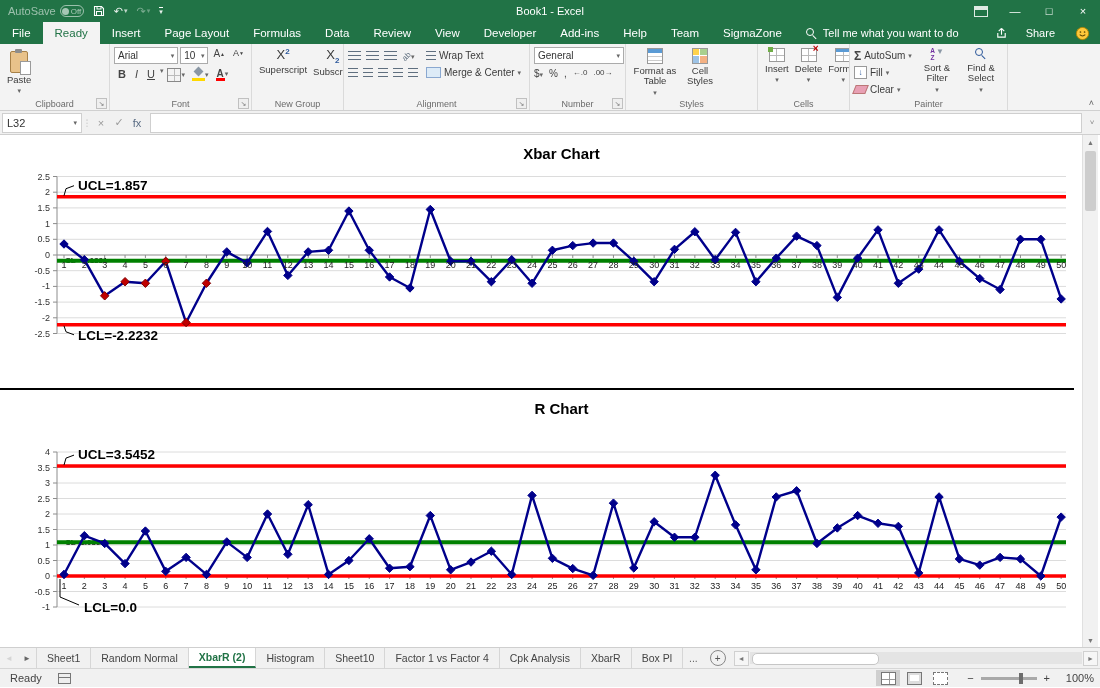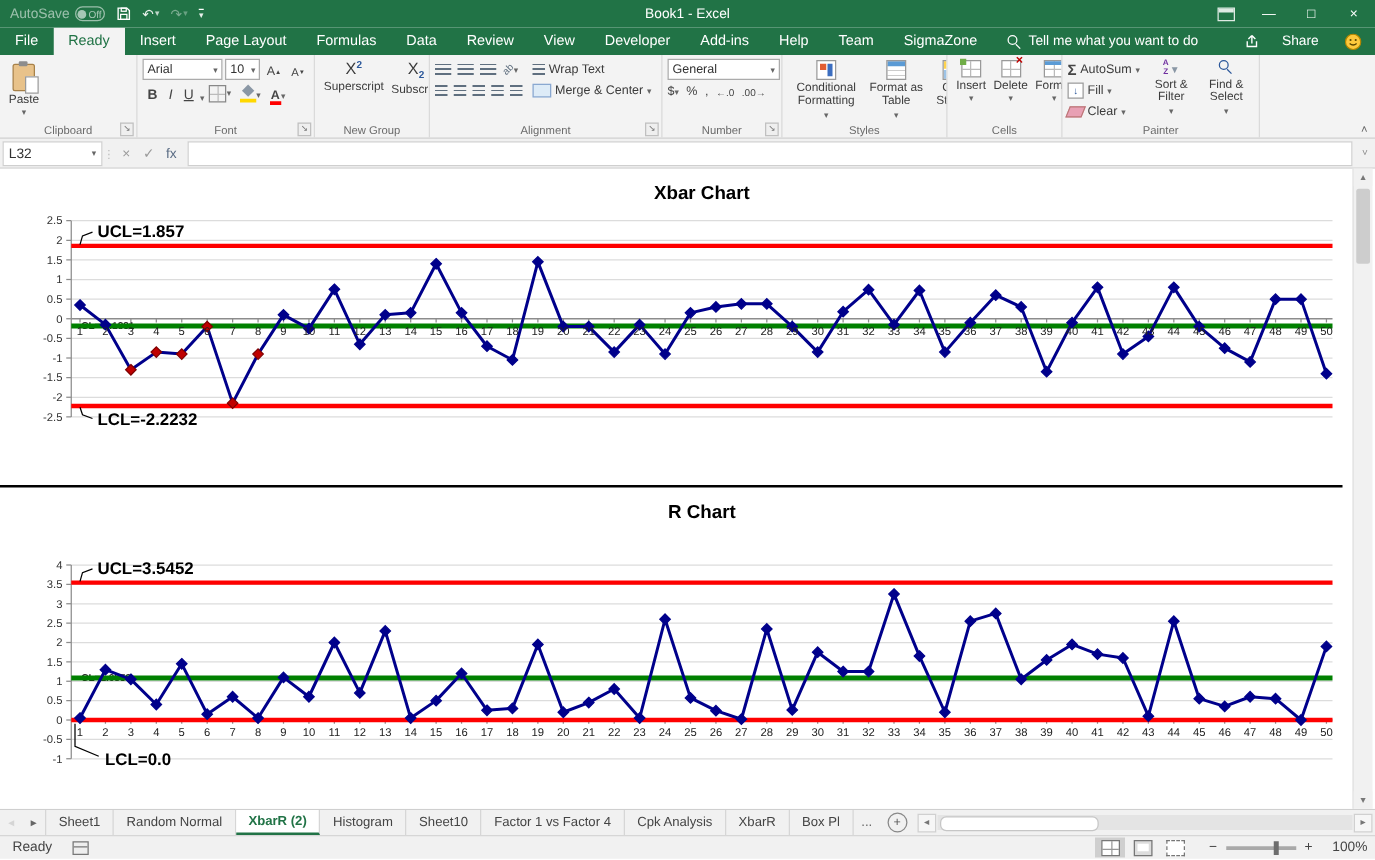--- a/index.html
+++ b/index.html
@@ -38,21 +38,21 @@
   .group{position:relative;border-right:1px solid #dadada;padding:3px 4px 13px 4px;box-sizing:border-box;
     display:flex;align-items:flex-start;overflow:hidden;flex-shrink:0}
   .grouplabel{position:absolute;bottom:1px;left:0;right:0;text-align:center;font-size:9px;color:#6a6a6a}
   .dlg{position:absolute;right:2px;bottom:1px;width:9px;height:9px;font-size:7px;line-height:9px;
     text-align:center;color:#777;border:1px solid #c0c0c0;background:#efefef}
   .bigbtn{display:flex;flex-direction:column;align-items:center;justify-content:flex-start;
     padding:1px 3px;text-align:center;line-height:1.1;gap:2px}
   .bigbtn .cap{font-size:9.5px;color:#3b3b3b}
   .smallrow{display:flex;align-items:center;gap:3px;height:17px;font-size:10px}
   .col{display:flex;flex-direction:column}
-  .row{display:flex;align-items:flex-end}
+  .row{display:flex;align-items:flex-start}
   .selectbox{background:#fff;border:1px solid #ababab;height:15px;display:flex;align-items:center;
     justify-content:space-between;padding:0 3px;font-size:10px;color:#333}
   .drop{font-size:7px;color:#666}
   .btnbox{display:inline-flex;align-items:center;justify-content:center;border:1px solid transparent;padding:0 2px}
   
   .ic-paste{width:16px;height:20px;background:#e8c28a;border:1px solid #a78148;border-radius:2px;position:relative;margin-top:2px}
   .ic-paste::before{content:"";position:absolute;top:-3px;left:4px;width:7px;height:4px;background:#8d8d8d;border-radius:1px}
   .ic-paste::after{content:"";position:absolute;right:-4px;bottom:-3px;width:9px;height:12px;background:#fff;border:1px solid #9a9a9a}
   .ic-cut{position:relative;width:10px;height:11px;display:inline-block}
   .ic-cut::before,.ic-cut::after{content:"";position:absolute;top:0;left:5px;width:1.5px;height:10px;background:#5f6f7f}
@@ -338,25 +338,20 @@
         <span>,</span>
         <span style="font-size:8px">←.0</span>
         <span style="font-size:8px">.00→</span>
       </div>
     </div>
     <span class="grouplabel">Number</span>
     <span class="dlg">↘</span>
   </div>
 
   <div class="group" style="width:132px">
-    <div class="bigbtn">
-      <span class="ic-cf"></span>
-      <span class="twoline">Conditional Formatting</span>
-      <span class="drop">▾</span>
-    </div>
     <div class="bigbtn">
       <span class="ic-ft"></span>
       <span class="twoline" style="width:44px">Format as Table</span>
       <span class="drop">▾</span>
     </div>
     <div class="bigbtn">
       <span class="ic-cs"></span>
       <span class="twoline" style="width:34px">Cell Styles</span>
 
     </div>

